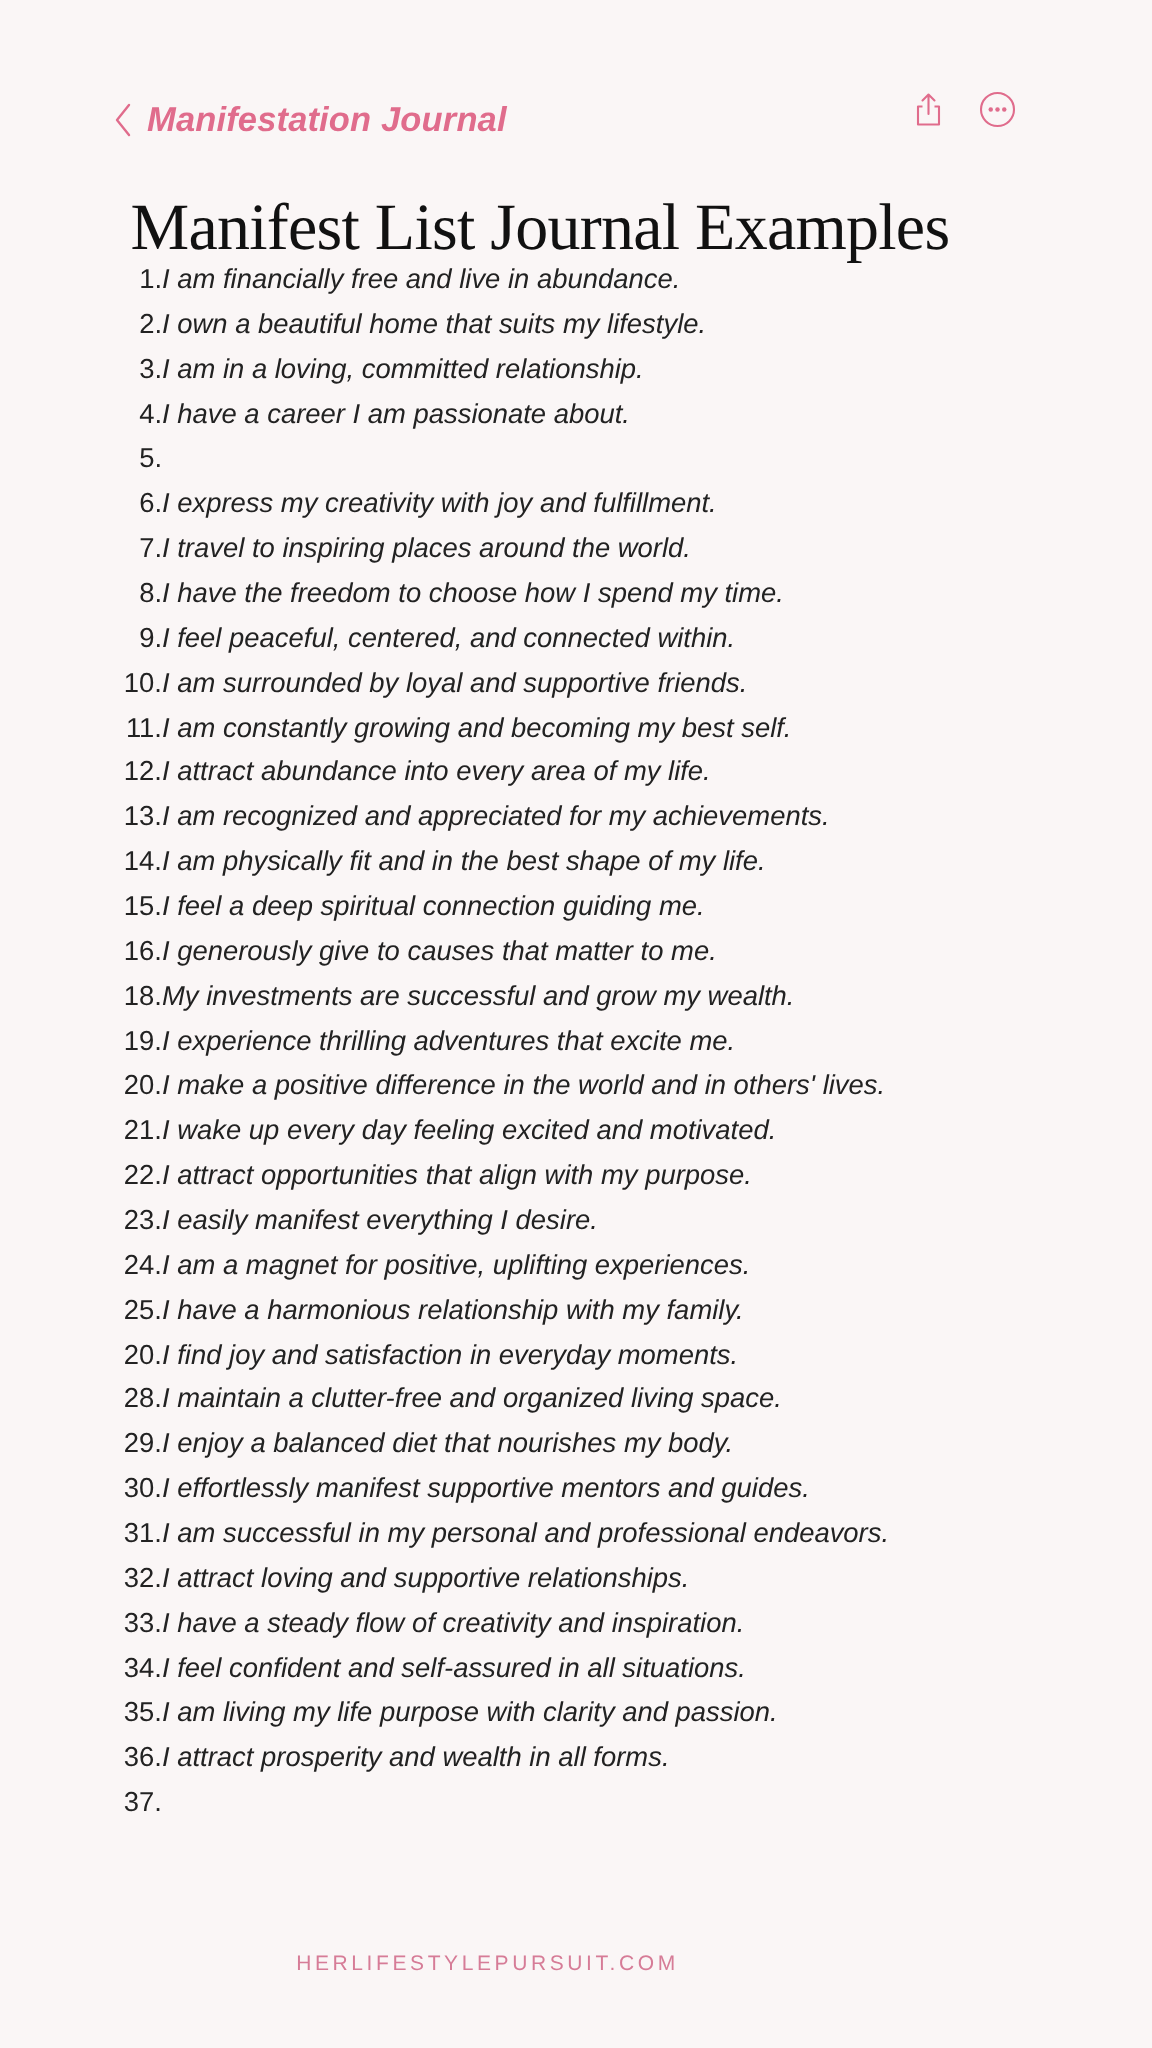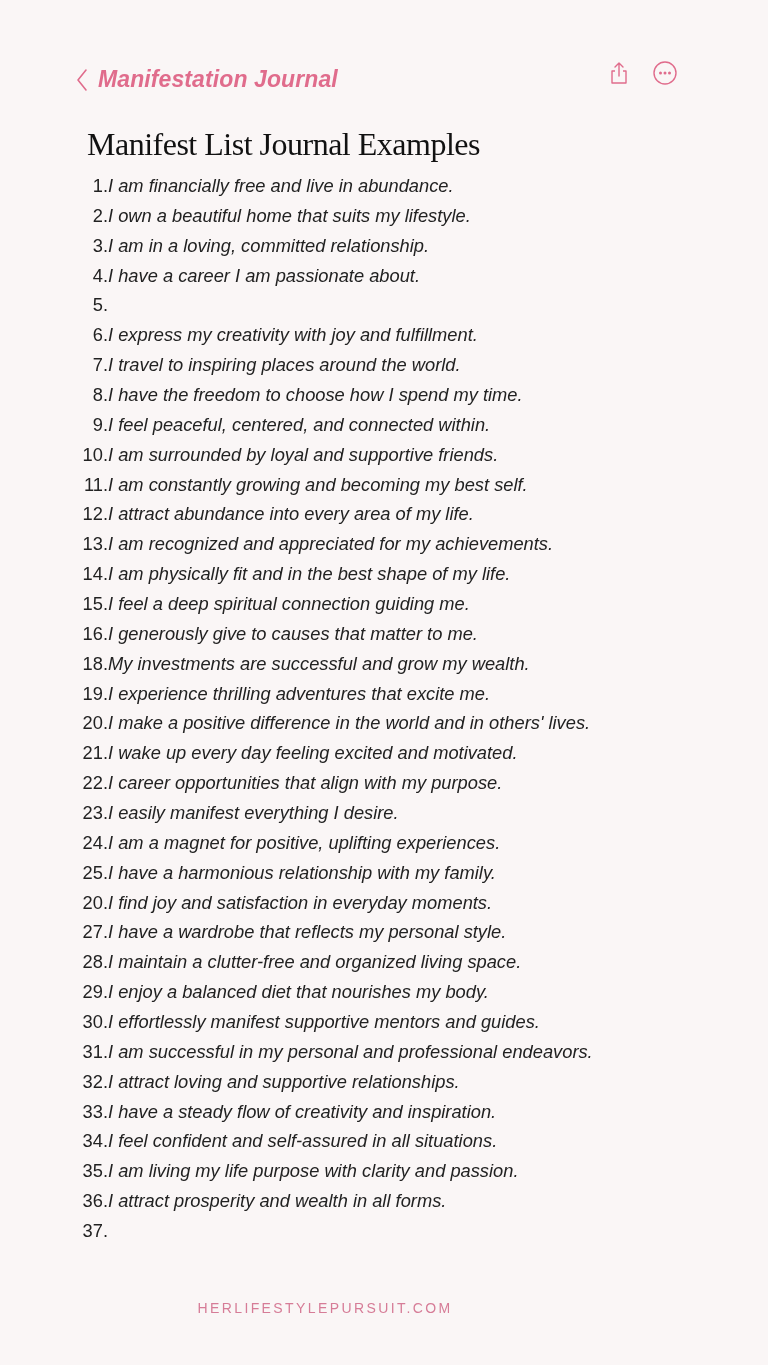--- a/index.html
+++ b/index.html
@@ -3,21 +3,21 @@
 <meta charset="utf-8">
 <style>
   html, body { margin:0; padding:0; }
   body { width:768px; height:1365px; background:#faf6f6; position:relative; overflow:hidden; font-family:"Liberation Sans", sans-serif; }
   .nav { position:absolute; top:62px; left:74px; right:90px; height:36px; }
   .back { position:absolute; left:0; top:4px; display:flex; align-items:center; cursor:pointer; }
   .back svg { width:16px; height:26px; }
   .back-label { color:#e06c8c; font-size:23px; font-weight:bold; margin-left:8px; letter-spacing:0.1px;font-style:italic; }
   .nav-actions { position:absolute; right:0; top:-2px; display:flex; gap:20px; }
   .nav-actions svg { width:26px; height:26px; cursor:pointer; }
-  .title { position:absolute; top:126px; left:87px; font-family:"Liberation Serif", serif; font-size:32px; color:#111; letter-spacing:-0.5px; margin:0; font-weight:normal; }
+  .title { position:absolute; top:126px; left:87px; font-family:"Liberation Serif", serif; font-size:44px; color:#111; letter-spacing:-0.5px; margin:0; font-weight:normal; }
   .list { position:absolute; top:171px; left:70px; margin:0; padding:0; list-style:none; }
   .item { height:29.86px; display:flex; align-items:center; font-size:18.3px; color:#222; white-space:nowrap; }
   .num { width:38px; text-align:right; }
   .txt { margin-left:0;font-style:italic; }
   .footer { position:absolute; top:1300px; left:0; width:650px; text-align:center; color:#d67c97; font-size:14px; letter-spacing:2.4px; }
 </style>
 </head>
 <body>
 
 <div class="nav">
@@ -118,41 +118,37 @@
     <li class="item">
       <span class="num">20.</span>
       <span class="txt">I make a positive difference in the world and in others' lives.</span>
     </li>
     <li class="item">
       <span class="num">21.</span>
       <span class="txt">I wake up every day feeling excited and motivated.</span>
     </li>
     <li class="item">
       <span class="num">22.</span>
-      <span class="txt">I career opportunities that align with my purpose.</span>
+      <span class="txt">I attract opportunities that align with my purpose.</span>
     </li>
     <li class="item">
       <span class="num">23.</span>
       <span class="txt">I easily manifest everything I desire.</span>
     </li>
     <li class="item">
       <span class="num">24.</span>
       <span class="txt">I am a magnet for positive, uplifting experiences.</span>
     </li>
     <li class="item">
       <span class="num">25.</span>
       <span class="txt">I have a harmonious relationship with my family.</span>
     </li>
     <li class="item">
       <span class="num">20.</span>
       <span class="txt">I find joy and satisfaction in everyday moments.</span>
-    </li>
-    <li class="item">
-      <span class="num">27.</span>
-      <span class="txt">I have a wardrobe that reflects my personal style.</span>
     </li>
     <li class="item">
       <span class="num">28.</span>
       <span class="txt">I maintain a clutter-free and organized living space.</span>
     </li>
     <li class="item">
       <span class="num">29.</span>
       <span class="txt">I enjoy a balanced diet that nourishes my body.</span>
     </li>
     <li class="item">

